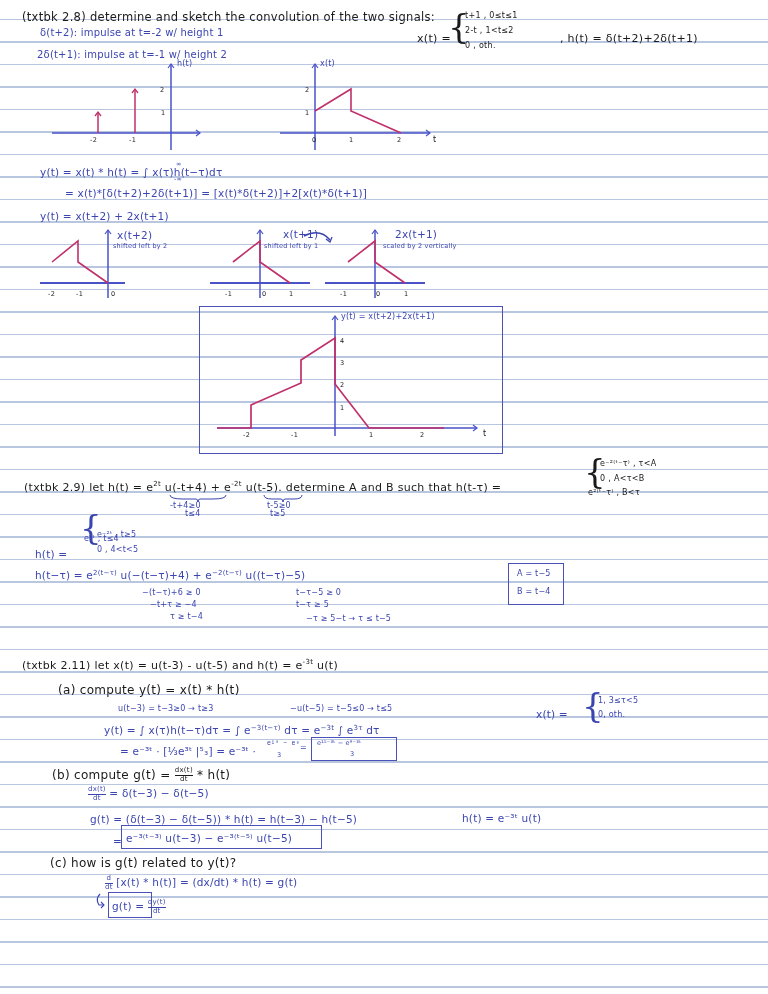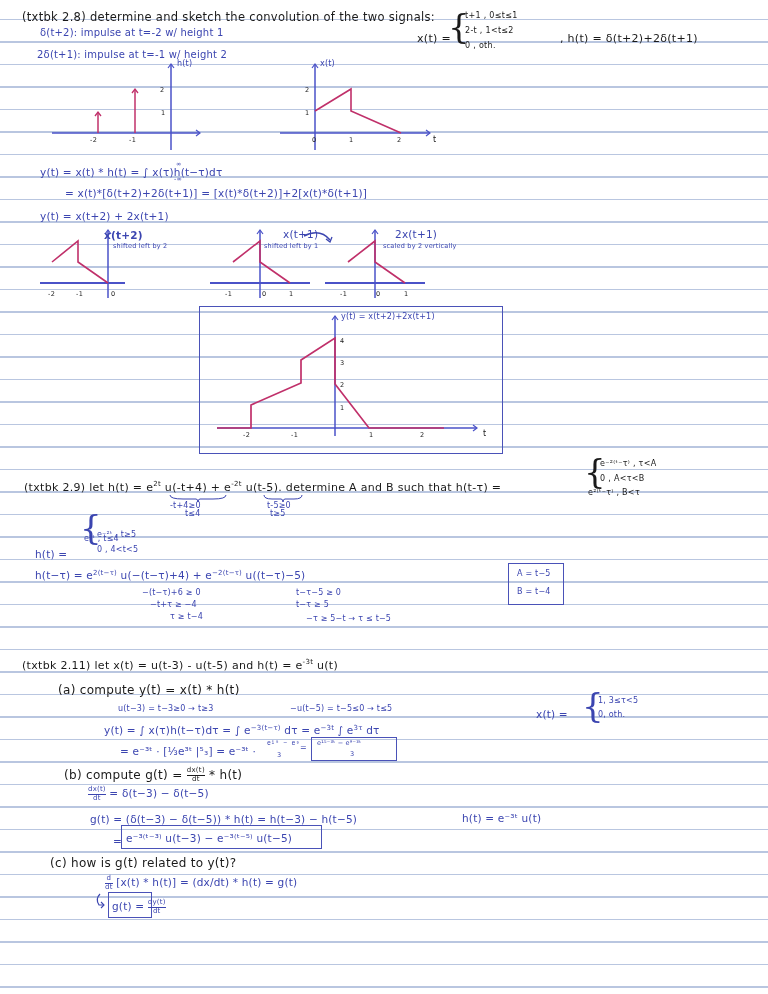--- a/index.html
+++ b/index.html
@@ -70,21 +70,21 @@
 <div class="t blu xs" style="left:174px;top:176px;">-∞</div>
 <div class="t blu" style="left:65px;top:188px;">= x(t)*[δ(t+2)+2δ(t+1)] = [x(t)*δ(t+2)]+2[x(t)*δ(t+1)]</div>
 <div class="t blu" style="left:40px;top:211px;">y(t) =  x(t+2) + 2x(t+1)</div>
 
 <svg style="left:30px;top:228px;" width="160" height="75">
   <line x1="10" y1="55" x2="95" y2="55" stroke="#4a52c8" stroke-width="2"></line>
   <line x1="78" y1="70" x2="78" y2="2" stroke="#4a52c8" stroke-width="1.5"></line>
   <polyline points="75,6 78,2 81,6" fill="none" stroke="#4a52c8" stroke-width="1.2"></polyline>
   <polyline points="22,34 48,13 48,34 78,55" fill="none" stroke="#c0306a" stroke-width="1.6"></polyline>
 </svg>
-<div class="t blu" style="left:104px;top:230px;font-weight:bold;">x(t+2)</div>
+<div class="t blu" style="left:117px;top:230px;">x(t+2)</div>
 <div class="t blu xs" style="left:113px;top:243px;">shifted left by 2</div>
 <div class="t blk xs" style="left:48px;top:291px;">-2</div>
 <div class="t blk xs" style="left:76px;top:291px;">-1</div>
 <div class="t blk xs" style="left:111px;top:291px;">0</div>
 
 <svg style="left:205px;top:228px;" width="130" height="75">
   <line x1="5" y1="55" x2="105" y2="55" stroke="#4a52c8" stroke-width="2"></line>
   <line x1="55" y1="70" x2="55" y2="2" stroke="#4a52c8" stroke-width="1.5"></line>
   <polyline points="52,6 55,2 58,6" fill="none" stroke="#4a52c8" stroke-width="1.2"></polyline>
   <polyline points="28,34 55,13 55,34 85,55" fill="none" stroke="#c0306a" stroke-width="1.6"></polyline>
@@ -196,21 +196,21 @@
 </div>
 
 <div class="t blu" style="left:120px;top:746px;">= e⁻³ᵗ · [⅓e³ᵗ |⁵₃] = e⁻³ᵗ ·</div>
 <div class="t blu xs" style="left:267px;top:741px;font-family:Liberation Mono, monospace;">e¹⁵ − e⁹</div>
 <div class="t blu xs" style="left:277px;top:752px;">3</div>
 <div class="t blu sm" style="left:300px;top:744px;">=</div>
 <div class="box" style="left:311px;top:737px;width:84px;height:22px;"></div>
 <div class="t blu xs" style="left:317px;top:740px;">e¹⁵⁻³ᵗ − e⁹⁻³ᵗ</div>
 <div class="t blu xs" style="left:350px;top:751px;">3</div>
 
-<div class="t blk" style="left:64px;top:767px;font-size:12px;">
+<div class="t blk" style="left:52px;top:767px;font-size:12px;">
   <span>(b) compute  g(t) =</span>
   <span style="display:inline-block;vertical-align:middle;text-align:center;font-size:7px;line-height:1.1;">
     <span style="display:block;border-bottom:1px solid #1a1a1a;">dx(t)</span>
     <span style="display:block;">dt</span>
   </span>
   <span>* h(t)</span>
 </div>
 
 <div class="t blu" style="left:88px;top:786px;">
   <span style="display:inline-block;vertical-align:middle;text-align:center;font-size:7px;line-height:1.1;">

